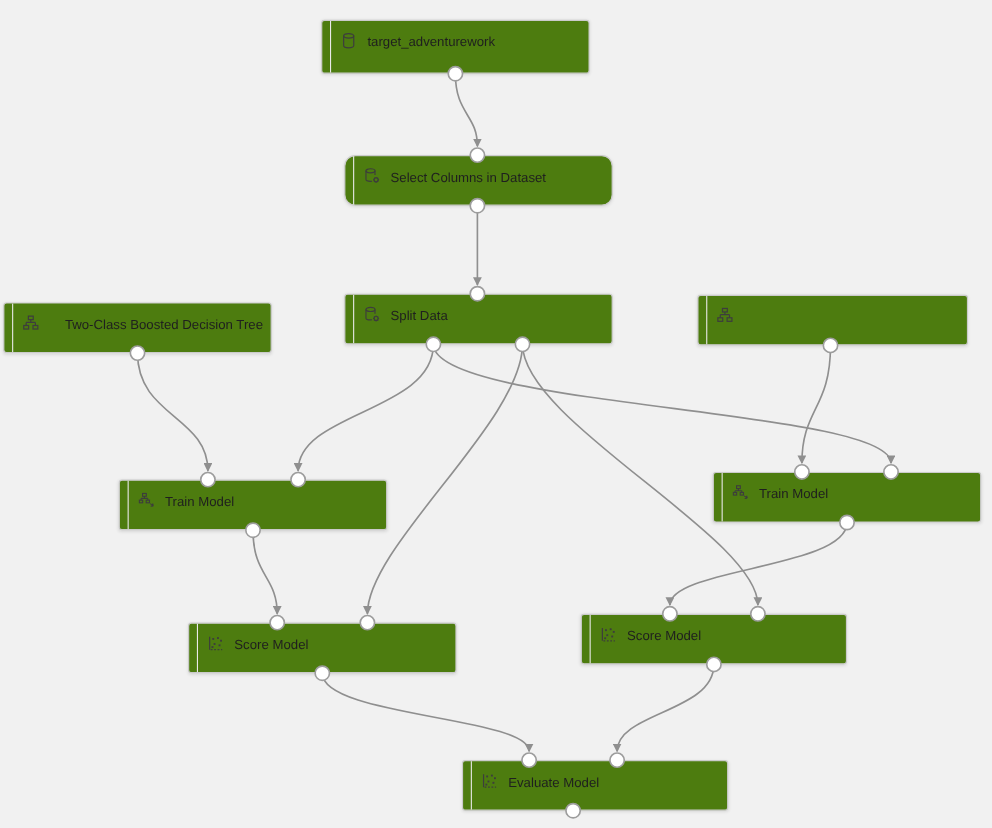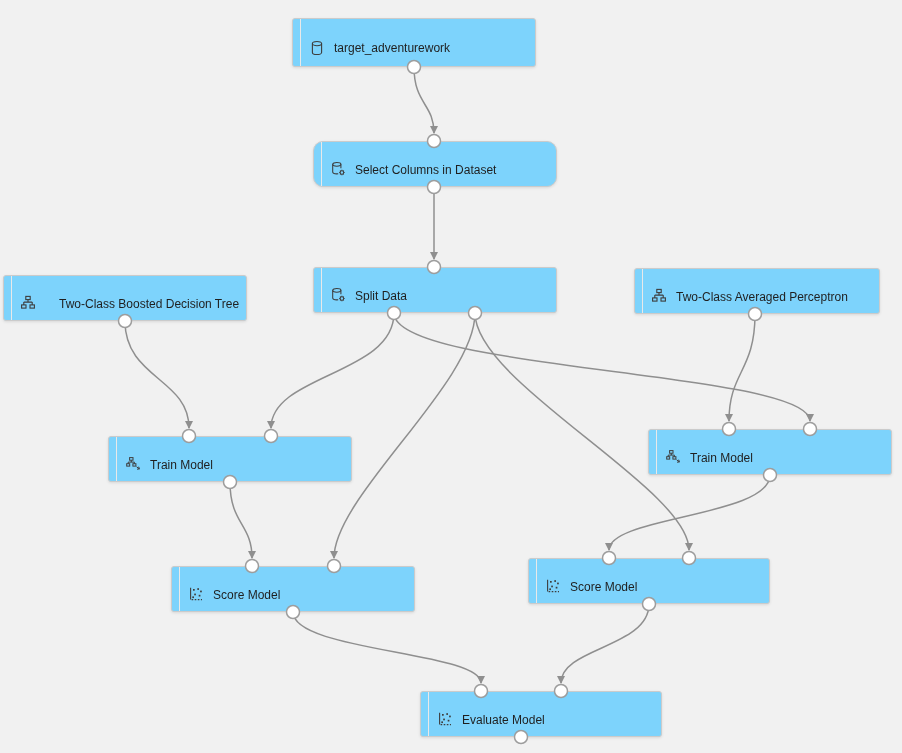--- a/index.html
+++ b/index.html
@@ -4,23 +4,23 @@
 <style>
   html,body{margin:0;padding:0;}
   body{
     width:902px;height:753px;overflow:hidden;
     background:#f1f1f1;
     font-family:"Liberation Sans", sans-serif;
   }
   .canvas{position:relative;width:902px;height:753px;}
   .node{
     position:absolute;box-sizing:border-box;
-    background:#7dd3fc;border:1px solid #cbcbcb;border-radius:3px;
+    background:#4d7c0f;border:1px solid #cbcbcb;border-radius:3px;
     box-shadow:0 1px 3px rgba(0,0,0,0.10);
-    display:flex;align-items:center;gap:9px;
+    display:flex;align-items:flex-start;gap:9px;
     padding:11px 8px 0 16px;z-index:1;
   }
   .node::before{
     content:"";position:absolute;left:7px;top:0;bottom:0;width:1px;background:#e9e9e9;
   }
   .node-icon{width:16px;height:16px;flex:0 0 16px;margin-top:-1px;}
   .node-icon svg{width:16px;height:16px;display:block;}
   .node-label{font-size:12px;line-height:16px;color:#1f1f1f;white-space:nowrap;}
   .edge-layer{position:absolute;left:0;top:0;z-index:5;pointer-events:none;}
   .edge{fill:none;stroke:#8f8f8f;stroke-width:1.5;}
@@ -116,21 +116,20 @@
   </div>
     <div class="node" style="left: 634px; top: 268px; width: 246px; height: 46px;">
     <span class="node-icon">
         <svg viewBox="0 0 16 16" fill="none" stroke="#3d3d3d" stroke-width="1.1">
           <rect x="5.8" y="1.4" width="4.4" height="3.2"></rect>
           <path d="M8 4.6 V7.1 M3.8 7.1 H12.2 M3.8 7.1 v2.8 M12.2 7.1 v2.8"></path>
           <rect x="1.6" y="9.9" width="4.4" height="3.2"></rect>
           <rect x="10" y="9.9" width="4.4" height="3.2"></rect>
         </svg>
       </span>
-    <span class="node-label">Two-Class Averaged Perceptron</span>
   </div>
     <div class="node" style="left: 108px; top: 436px; width: 244px; height: 46px;">
     <span class="node-icon">
         <svg viewBox="0 0 16 16" fill="none" stroke="#3d3d3d" stroke-width="1">
           <rect x="4.6" y="1.6" width="3.4" height="2.6"></rect>
           <path d="M6.3 4.2 v1.9 M3.2 6.1 h6.2 M3.2 6.1 v1.6 M9.4 6.1 v1.6"></path>
           <rect x="1.7" y="7.7" width="3" height="2.4"></rect>
           <rect x="7.9" y="7.7" width="3" height="2.4"></rect>
           <path d="M11.6 10.8 l2.8 2.1 M14.4 12.9 l-2.4 0.3 M14.4 12.9 l-0.7 -2.2"></path>
         </svg>

